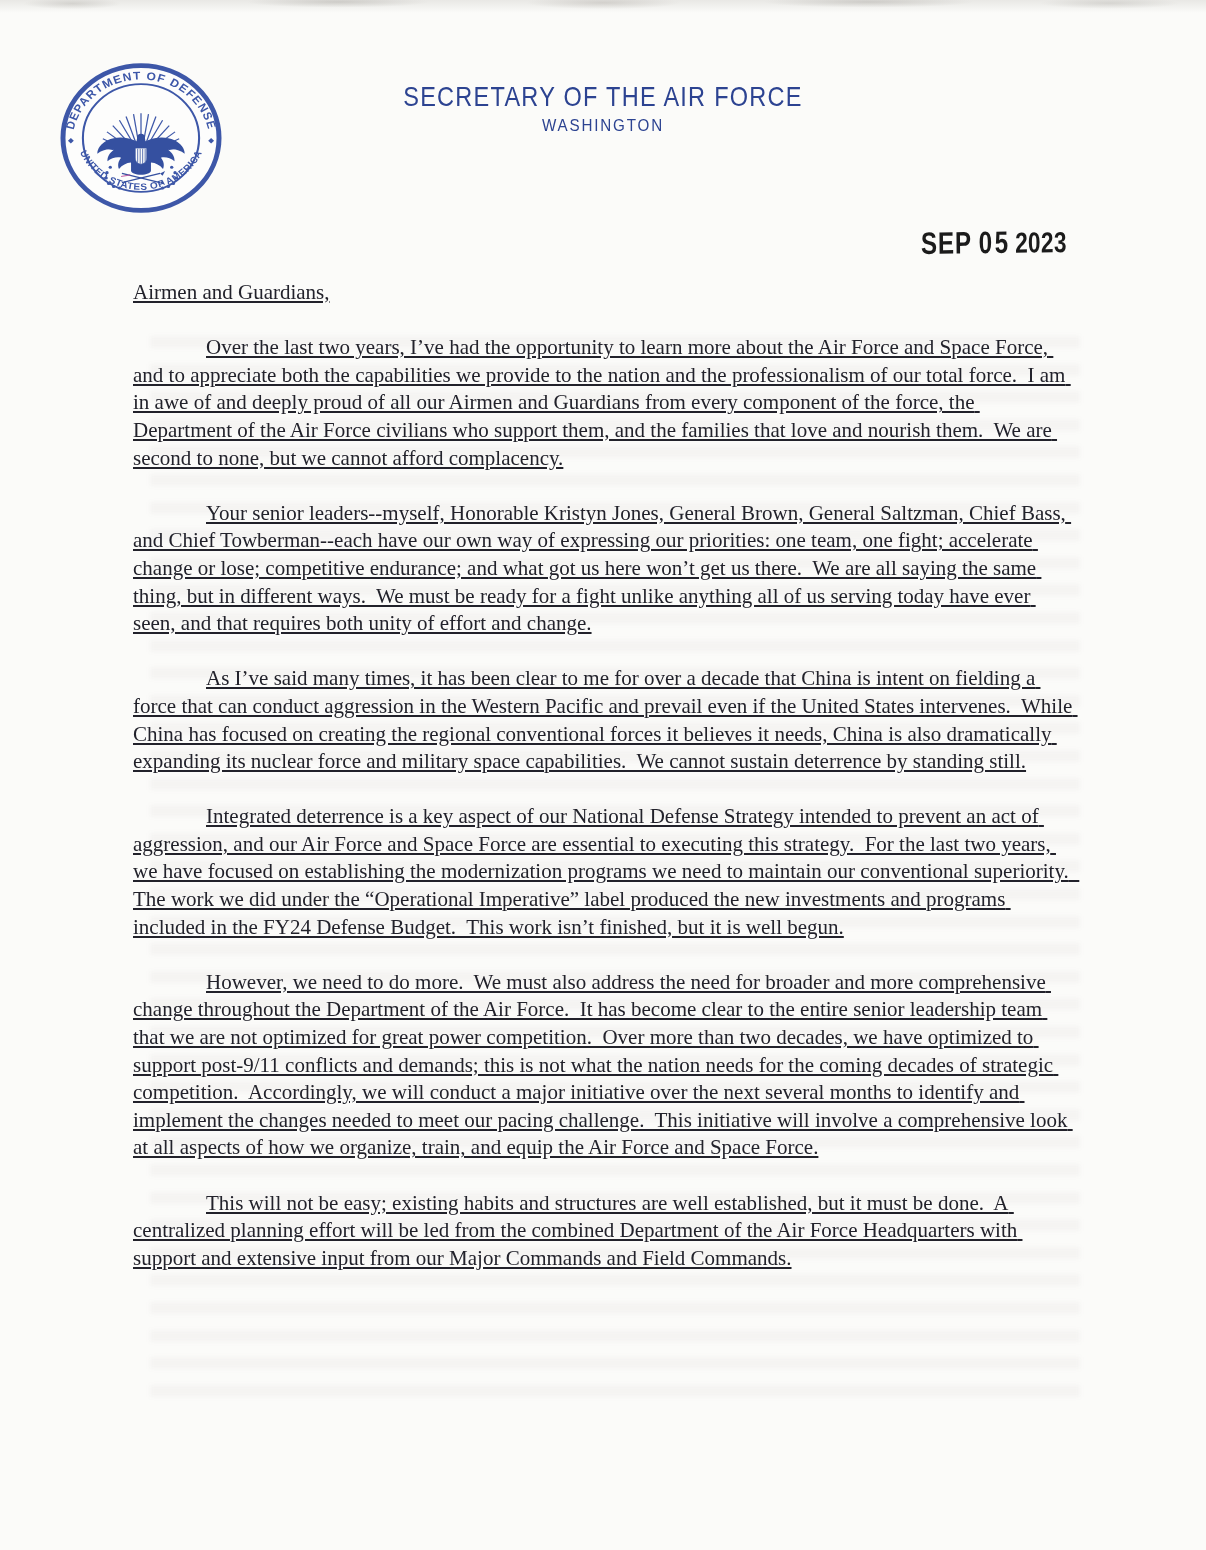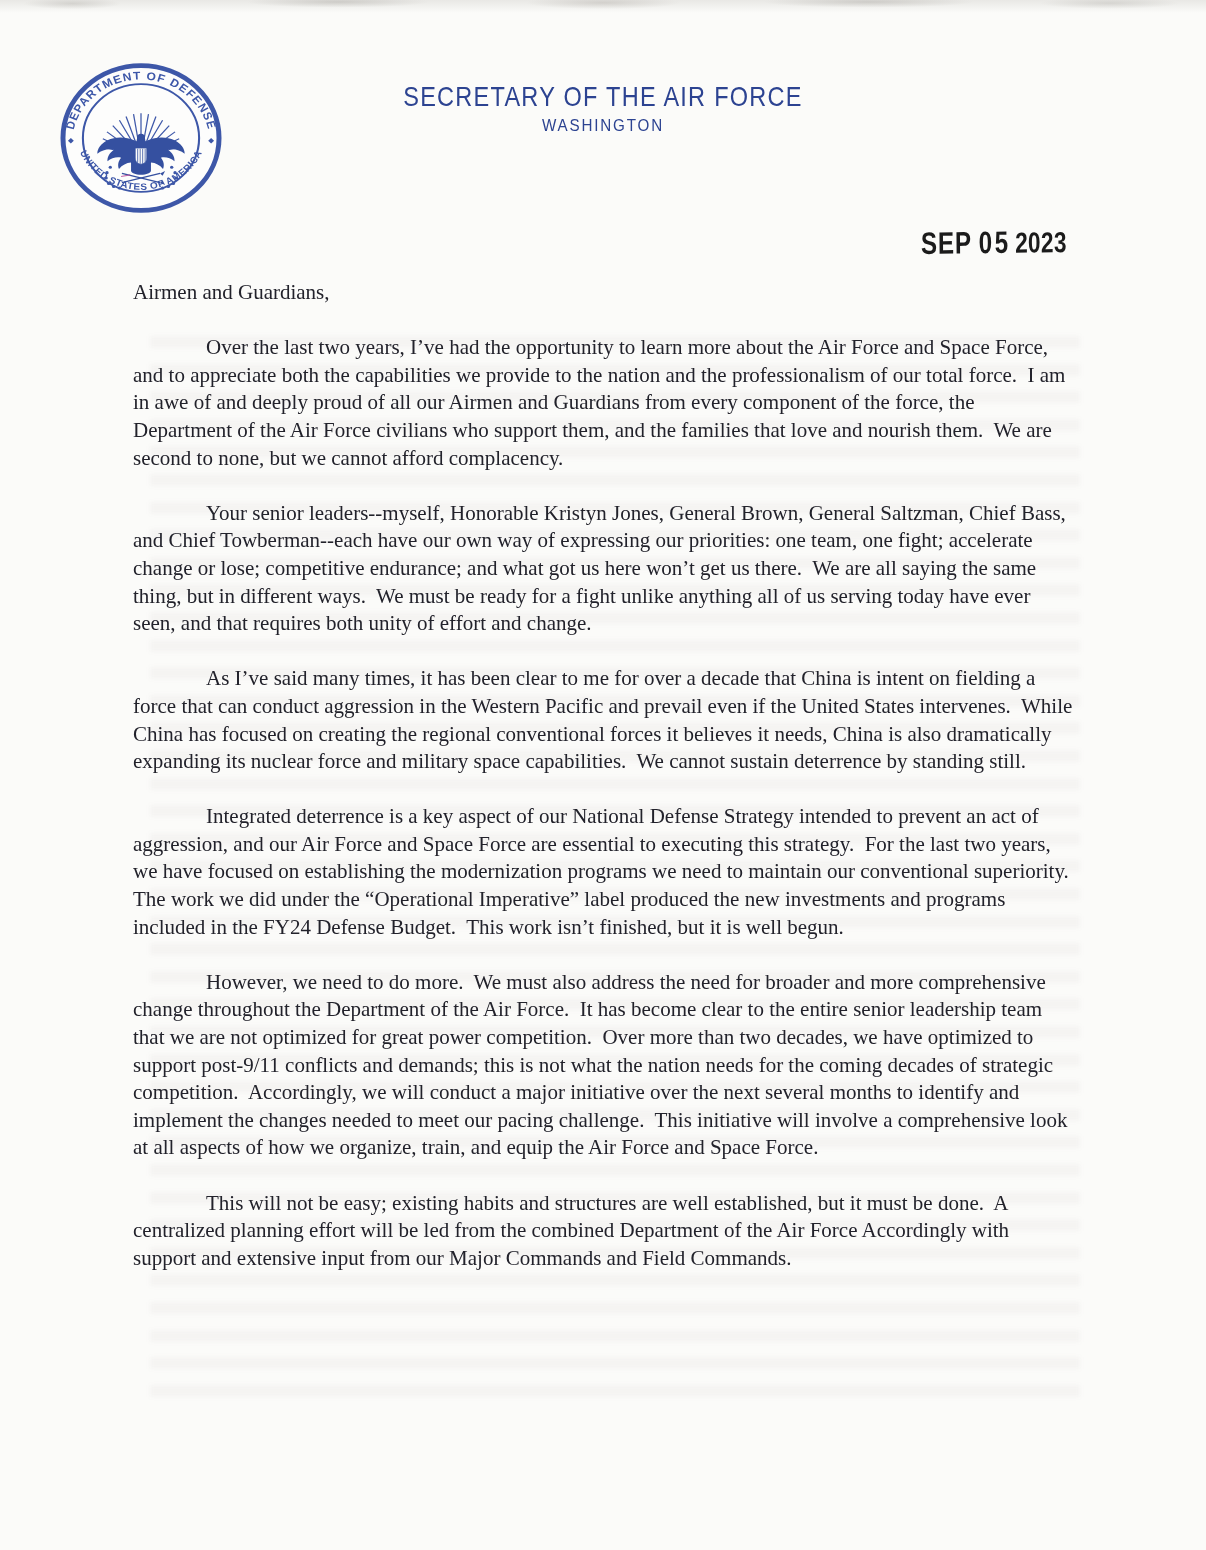--- a/index.html
+++ b/index.html
@@ -81,20 +81,21 @@
   .stamp .day  { font-weight: 700; letter-spacing: 0; padding-left: 2px; }
   .stamp .year { font-weight: 600; font-size: 29px; padding-left: 9px; letter-spacing: 0.5px; }
   .body-block {
     position: absolute;
     left: 133px; top: 279px;
     width: 942px;
     font-size: 21px;
     line-height: 27.6px;
     color: #22222b;
     text-rendering: optimizeLegibility;
+    text-decoration: underline;
   }
   .salutation { margin: 0 0 27.6px 0; white-space: pre-wrap; }
   .body-block p {
     margin: 0 0 27.6px 0;
     text-indent: 73px;
     white-space: pre-wrap;
   }
 </style>
 </head>
 <body>
@@ -200,16 +201,16 @@
 
   <div class="stamp"><span>SEP 0</span><span class="day">5</span><span class="year">2023</span></div>
 
   <div class="body-block">
     <div class="salutation">Airmen and Guardians,</div>
     <p>Over the last two years, I’ve had the opportunity to learn more about the Air Force and Space Force, and to appreciate both the capabilities we provide to the nation and the professionalism of our total force.  I am in awe of and deeply proud of all our Airmen and Guardians from every component of the force, the Department of the Air Force civilians who support them, and the families that love and nourish them.  We are second to none, but we cannot afford complacency.</p>
     <p>Your senior leaders--myself, Honorable Kristyn Jones, General Brown, General Saltzman, Chief Bass, and Chief Towberman--each have our own way of expressing our priorities: one team, one fight; accelerate change or lose; competitive endurance; and what got us here won’t get us there.  We are all saying the same thing, but in different ways.  We must be ready for a fight unlike anything all of us serving today have ever seen, and that requires both unity of effort and change.</p>
     <p>As I’ve said many times, it has been clear to me for over a decade that China is intent on fielding a force that can conduct aggression in the Western Pacific and prevail even if the United States intervenes.  While China has focused on creating the regional conventional forces it believes it needs, China is also dramatically expanding its nuclear force and military space capabilities.  We cannot sustain deterrence by standing still.</p>
     <p>Integrated deterrence is a key aspect of our National Defense Strategy intended to prevent an act of aggression, and our Air Force and Space Force are essential to executing this strategy.  For the last two years, we have focused on establishing the modernization programs we need to maintain our conventional superiority.  The work we did under the “Operational Imperative” label produced the new investments and programs included in the FY24 Defense Budget.  This work isn’t finished, but it is well begun.</p>
     <p>However, we need to do more.  We must also address the need for broader and more comprehensive change throughout the Department of the Air Force.  It has become clear to the entire senior leadership team that we are not optimized for great power competition.  Over more than two decades, we have optimized to support post-9/11 conflicts and demands; this is not what the nation needs for the coming decades of strategic competition.  Accordingly, we will conduct a major initiative over the next several months to identify and implement the changes needed to meet our pacing challenge.  This initiative will involve a comprehensive look at all aspects of how we organize, train, and equip the Air Force and Space Force.</p>
-    <p>This will not be easy; existing habits and structures are well established, but it must be done.  A centralized planning effort will be led from the combined Department of the Air Force Accordingly with support and extensive input from our Major Commands and Field Commands.</p>
+    <p>This will not be easy; existing habits and structures are well established, but it must be done.  A centralized planning effort will be led from the combined Department of the Air Force Headquarters with support and extensive input from our Major Commands and Field Commands.</p>
   </div>
 
 </div>
 
 </body></html>

